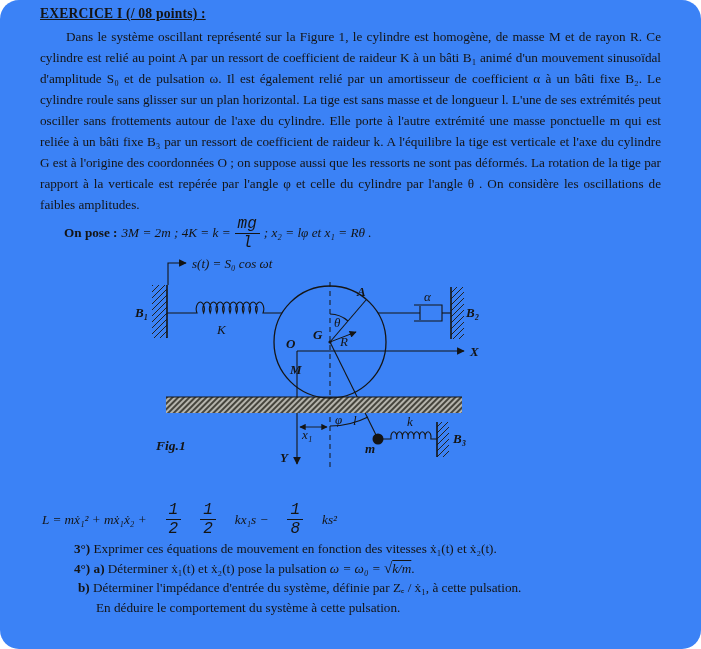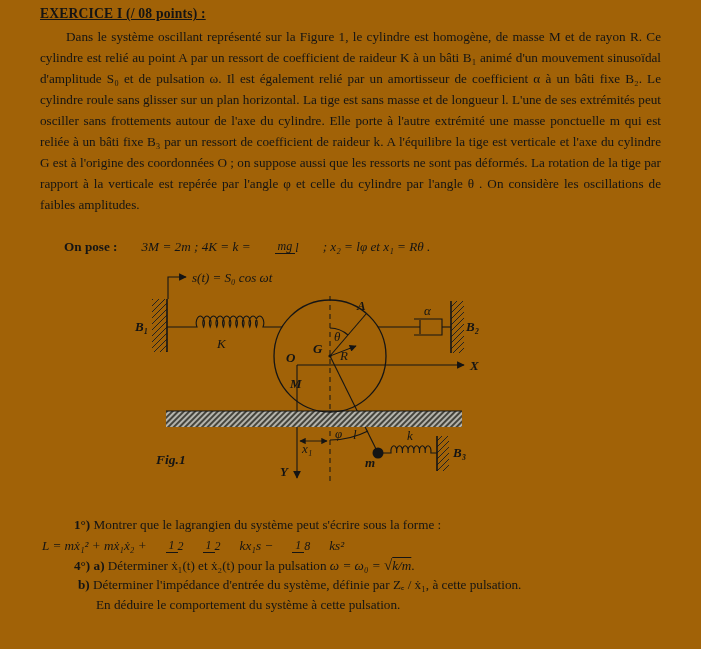--- a/index.html
+++ b/index.html
@@ -1,28 +1,29 @@
 <!DOCTYPE html>
 <html><head>
 <meta charset="utf-8">
 <style>
   * { margin:0; padding:0; box-sizing:border-box; }
   html,body { background:#ffffff; }
   .page {
     position:relative; width:701px; height:649px; overflow:hidden;
-    background:#a16207; color:#141414;
+    background:#3b82f6; color:#141414;
     font-family:"Liberation Serif", serif; font-size:13.2px;
     padding:6px 40px 0 40px;
+    border-radius:19px;
   }
   .title { font-size:13.6px; font-weight:bold; text-decoration:underline; margin-bottom:4px; letter-spacing:.2px; }
   .intro { text-align:justify; text-indent:26px; line-height:21px; }
-  .pose { display:flex; align-items:center; gap:24px; padding-left:24px; margin-top:19px; height:26px; }
+  .pose { display:flex; align-items:center; gap:4px; padding-left:24px; margin-top:5px; height:26px; }
   .pose .lbl { font-weight:bold; }
   .mi { font-style:italic; }
-  .frac { display:inline-flex; flex-direction:row; align-items:center; font-style:italic; line-height:1; font-size:12px; }
+  .frac { display:inline-flex; flex-direction:column; align-items:center; font-style:italic; line-height:1; font-size:16px;font-family:Liberation Mono, monospace; }
   .frac .num { border-bottom:1px solid #141414; padding:0 3px 1px; }
   .frac .den { padding-top:1px; }
   .fig { position:relative; margin:0 -40px; height:230px;text-align:right; }
   .fig svg { display:block; }
   svg text { font-family:"Liberation Serif", serif; fill:#141414; font-size:13px; }
   svg text.fb { font-weight:bold; font-style:italic; }
   svg text.fi { font-style:italic; }
   svg text.cap { font-weight:bold; font-style:italic; font-size:13.5px; }
   .questions { margin-top:26px; }
   .q { text-align:justify; line-height:17.5px; margin-top:2px; }
@@ -127,42 +128,42 @@
         <text x="353" y="179" class="fi">l</text>
         <text x="365" y="207" class="fb">m</text>
         <text x="302" y="193" class="fi">x₁</text>
         <text x="156" y="204" class="cap">Fig.1</text>
       </g>
     </svg>
   </div>
 
   <div class="questions">
 
-    <p class="q indent"><b>1°)</b> <span>Montrer que le lagrangien du système peut s'écrire sous la forme :</span></p>
 
     <div class="lagr">
       <span>L = mẋ₁² + mẋ₁ẋ₂ +</span>
       <span class="frac">
           <span class="num">1</span>
           <span class="den">2</span>
         </span>
       <span class="frac">
           <span class="num">1</span>
           <span class="den">2</span>
         </span>
       <span>kx₁s −</span>
       <span class="frac">
           <span class="num">1</span>
           <span class="den">8</span>
         </span>
       <span>ks²</span>
     </div>
 
 
+    <p class="q indent"><b>3°)</b> <span>Exprimer ces équations de mouvement en fonction des vitesses ẋ₁(t) et ẋ₂(t).</span></p>
 
-    <p class="q indent"><b>4°) a)</b> <span>Déterminer ẋ₁(t) et ẋ₂(t) pour la pulsation</span> <span class="mi">ω = ω₀ =</span> <span class="sqrt">√</span><span class="rad">k/m</span><span>.</span></p>
+    <p class="q indent"><b>4°) a)</b> <span>Déterminer ẋ₁(t) et ẋ₂(t) pose la pulsation</span> <span class="mi">ω = ω₀ =</span> <span class="sqrt">√</span><span class="rad">k/m</span><span>.</span></p>
 
     <p class="q q4b"><b>b)</b> <span>Déterminer l'impédance d'entrée du système, définie par Zₑ / ẋ₁, à cette pulsation.</span></p>
 
     <p class="q q4a2">En déduire le comportement du système à cette pulsation.</p>
 
   </div>
 </div>
 
 </body></html>

